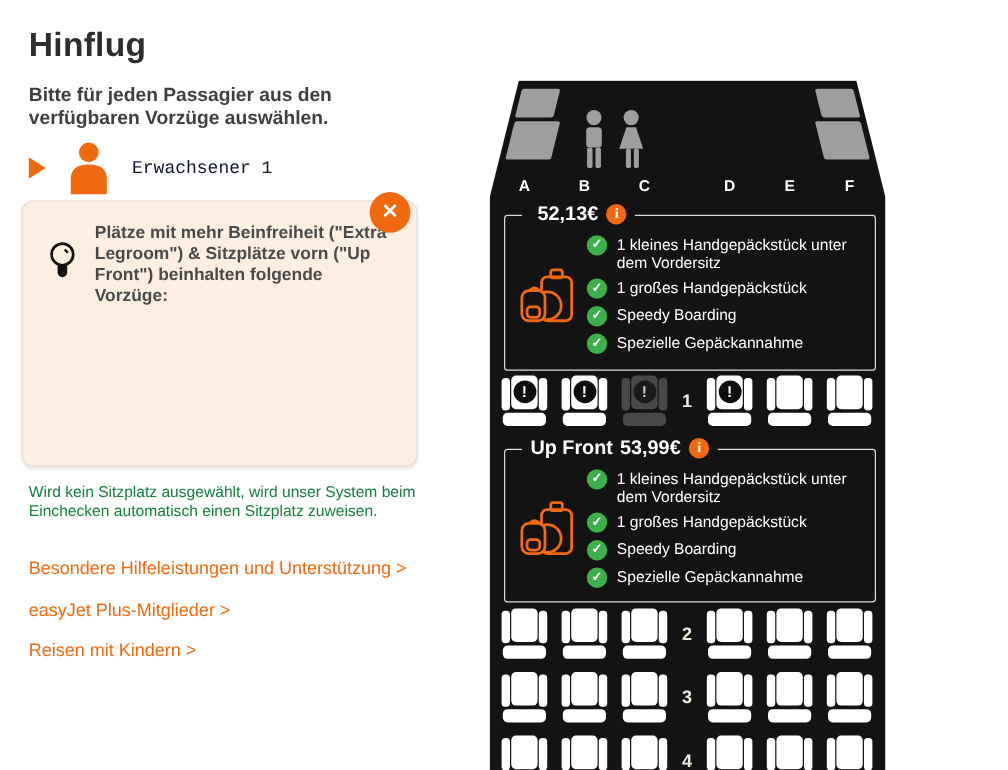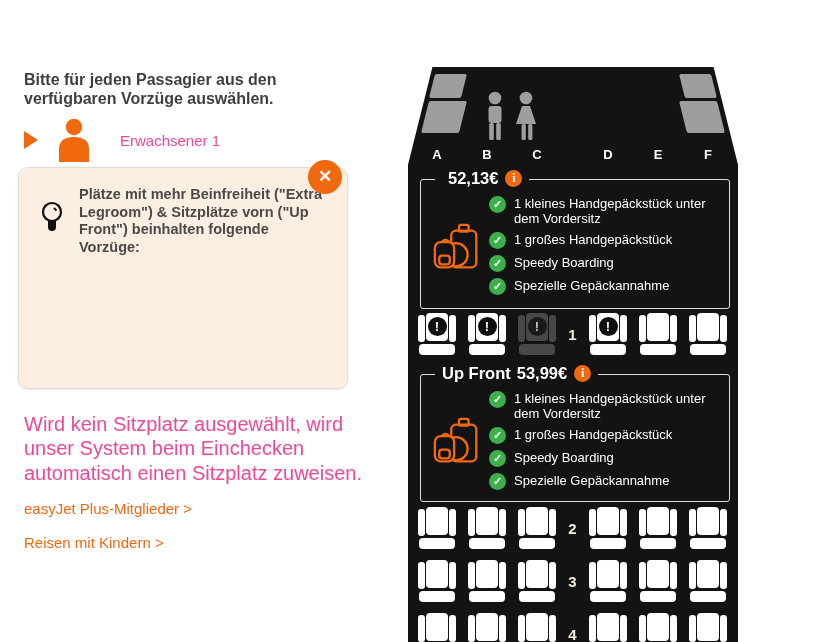--- a/index.html
+++ b/index.html
@@ -7,36 +7,36 @@
   body { font-family:"Liberation Sans", sans-serif; }
   #page { position:relative; width:840px; height:642px; background:#fff; overflow:hidden; }
 
   
   .title { position:absolute; left:24px; top:22px; font-size:28px; font-weight:bold; color:#2d2d2d; letter-spacing:.2px; }
   .subtitle { position:absolute; left:24px; top:70px; width:310px; font-size:16px; font-weight:bold; color:#3f3f3f; line-height:1.2; }
 
   .passenger-row { position:absolute; left:24px; top:116px; height:48px; display:flex; align-items:center; cursor:pointer; }
   .tri { width:0; height:0; border-left:14px solid #F0690F; border-top:9px solid transparent; border-bottom:9px solid transparent; }
   .person-svg { margin-left:16px; }
-  .passenger-label { margin-left:26px; font-size:15px; color:#ec4899; }
+  .passenger-label { margin-left:16px; font-size:15px; color:#0f172a;font-family:Liberation Mono, monospace; }
 
   .tooltip { position:absolute; left:18px; top:167px; width:330px; min-height:222px;
              background:#FCEFE2; border:1px solid #e3ddd4; border-radius:10px;
              box-shadow:0 1px 3px rgba(0,0,0,.10); padding:18px 18px 14px 20px; }
   .tooltip-close { position:absolute; top:-8px; right:5px; width:34px; height:34px; border-radius:50%;
                    background:#F0690F; color:#fff; font-size:17px; font-weight:bold; line-height:34px;
                    text-align:center; cursor:pointer; border:none; }
   .tooltip-head { display:flex; }
   .bulb { flex:none; margin-top:14px; }
   .tooltip-intro { margin-left:14px; width:252px; font-size:14.5px; font-weight:bold; color:#4a4a4a; line-height:1.22; }
   .tooltip-bullets { margin:12px 0 0 34px; }
   .tooltip-bullets li { font-size:14.5px; color:#4a4a4a; line-height:1.22; margin-bottom:8px; width:260px; }
   .tooltip-link { display:inline-block; margin-top:6px; margin-left:2px; font-size:15px; color:#F0690F; text-decoration:none; cursor:pointer; }
 
-  .note { position:absolute; left:24px; top:412px; width:356px; font-size:20px; color:#ec4899; line-height:1.22; }
+  .note { position:absolute; left:24px; top:402px; width:356px; font-size:13px; color:#15803d; line-height:1.22; }
   .side-link { position:absolute; left:24px; font-size:15px; color:#F0690F; text-decoration:none; cursor:pointer; }
   .side-link.l0 { top:465px; } .side-link.l1 { top:500px; } .side-link.l2 { top:534px; }
 
   
   .plane { position:absolute; left:408px; top:67px; width:330px; height:575px; background:#131313;
            clip-path:polygon(7.4% 0%, 92.6% 0%, 100% 17%, 100% 100%, 0% 100%, 0% 17%); }
   .door { position:absolute; background:#9e9e9e; border-radius:2px; }
   .door.lt { left:24px; top:7px;  width:32px; height:24px; transform:skewX(-14deg); }
   .door.lb { left:17px; top:34px; width:38px; height:32px; transform:skewX(-14deg); }
   .door.rt { right:24px; top:7px;  width:32px; height:24px; transform:skewX(14deg); }
@@ -78,20 +78,21 @@
                 font-weight:bold; font-size:13px; line-height:19px; text-align:center; }
   .seat.warning-unavailable i { background:#484848; }
   .seat.warning-unavailable .warn { background:#1a1a1a; color:#c9c9c9; }
   .seat.warning-unavailable { cursor:default; }
 </style>
 </head>
 <body>
 
 <div id="page">
 
+  <h1 class="title">Hinflug</h1>
   <p class="subtitle">Bitte für jeden Passagier aus den verfügbaren Vorzüge auswählen.</p>
 
   <div class="passenger-row">
     <span class="tri"></span>
     <svg class="person-svg" width="40" height="44" viewBox="0 0 40 44">
       <circle cx="20" cy="9" r="8.2" fill="#F0690F"></circle>
       <path d="M5 44 L5 31 Q5 19 20 19 Q35 19 35 31 L35 44 Z" fill="#F0690F"></path>
     </svg>
     <span class="passenger-label">Erwachsener 1</span>
   </div>
@@ -103,20 +104,21 @@
         <circle cx="13" cy="12" r="9" fill="none" stroke="#111" stroke-width="2.2"></circle>
         <line x1="15" y1="8" x2="17.5" y2="10.5" stroke="#111" stroke-width="2"></line>
         <path d="M9 21 h8 v6 a4 4 0 0 1 -8 0 z" fill="#111"></path>
       </svg>
       <p class="tooltip-intro">Plätze mit mehr Beinfreiheit ("Extra Legroom") &amp; Sitzplätze vorn ("Up Front") beinhalten folgende Vorzüge:</p>
     </div>
   </div>
 
   <p class="note">Wird kein Sitzplatz ausgewählt, wird unser System beim Einchecken automatisch einen Sitzplatz zuweisen.</p>
 
+  <a class="side-link l0">Besondere Hilfeleistungen und Unterstützung &gt;</a>
   <a class="side-link l1">easyJet Plus-Mitglieder &gt;</a>
   <a class="side-link l2">Reisen mit Kindern &gt;</a>
 
   <div class="plane">
     <div class="door lt"></div>
     <div class="door lb"></div>
     <div class="door rt"></div>
     <div class="door rb"></div>
 
     <svg class="restrooms" width="62" height="52" viewBox="0 0 62 52">

